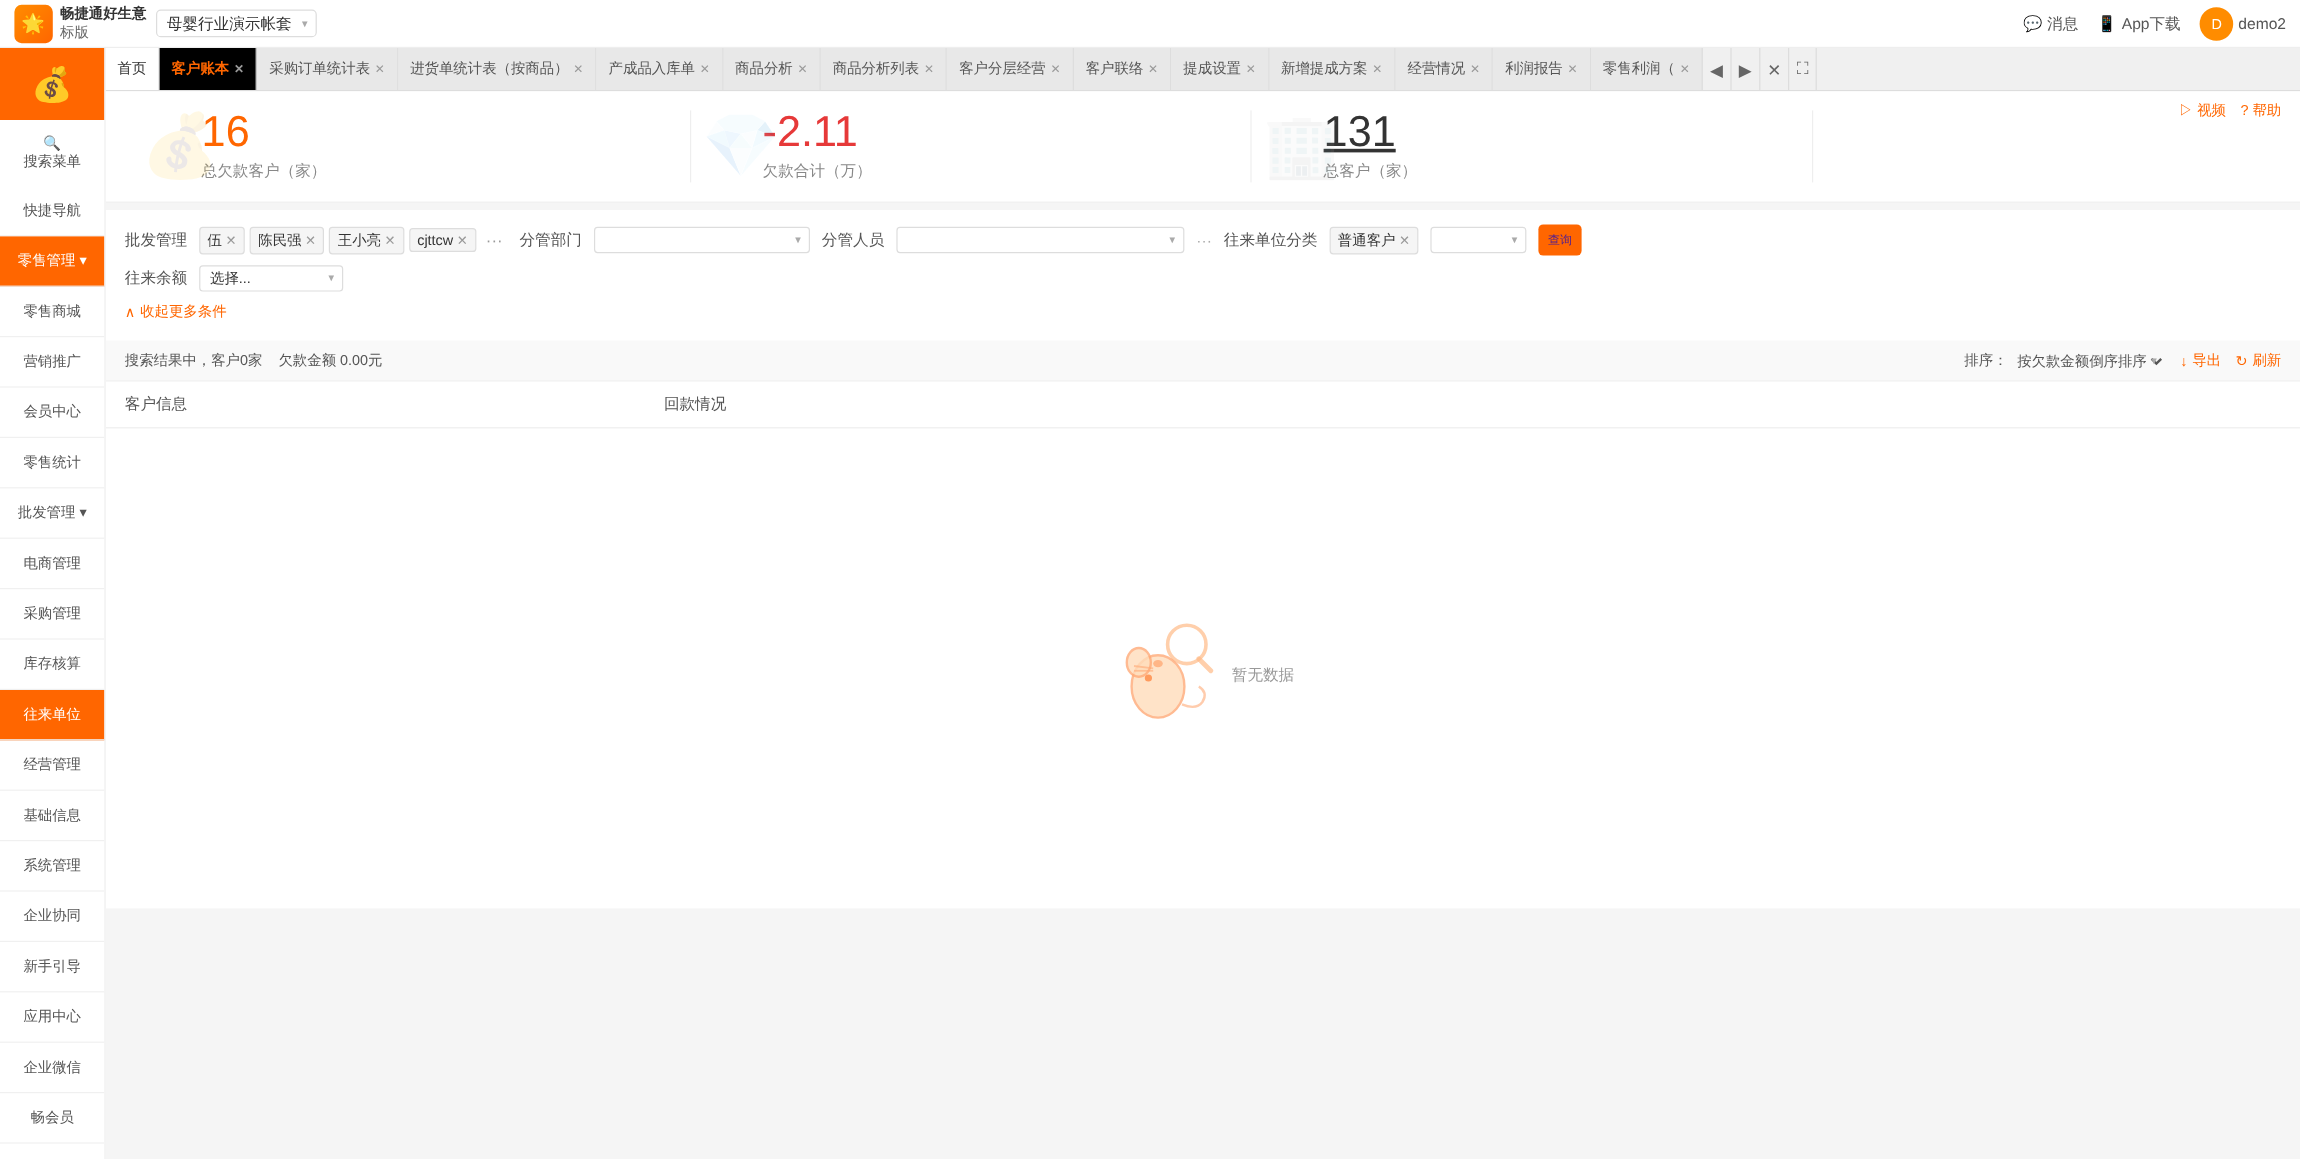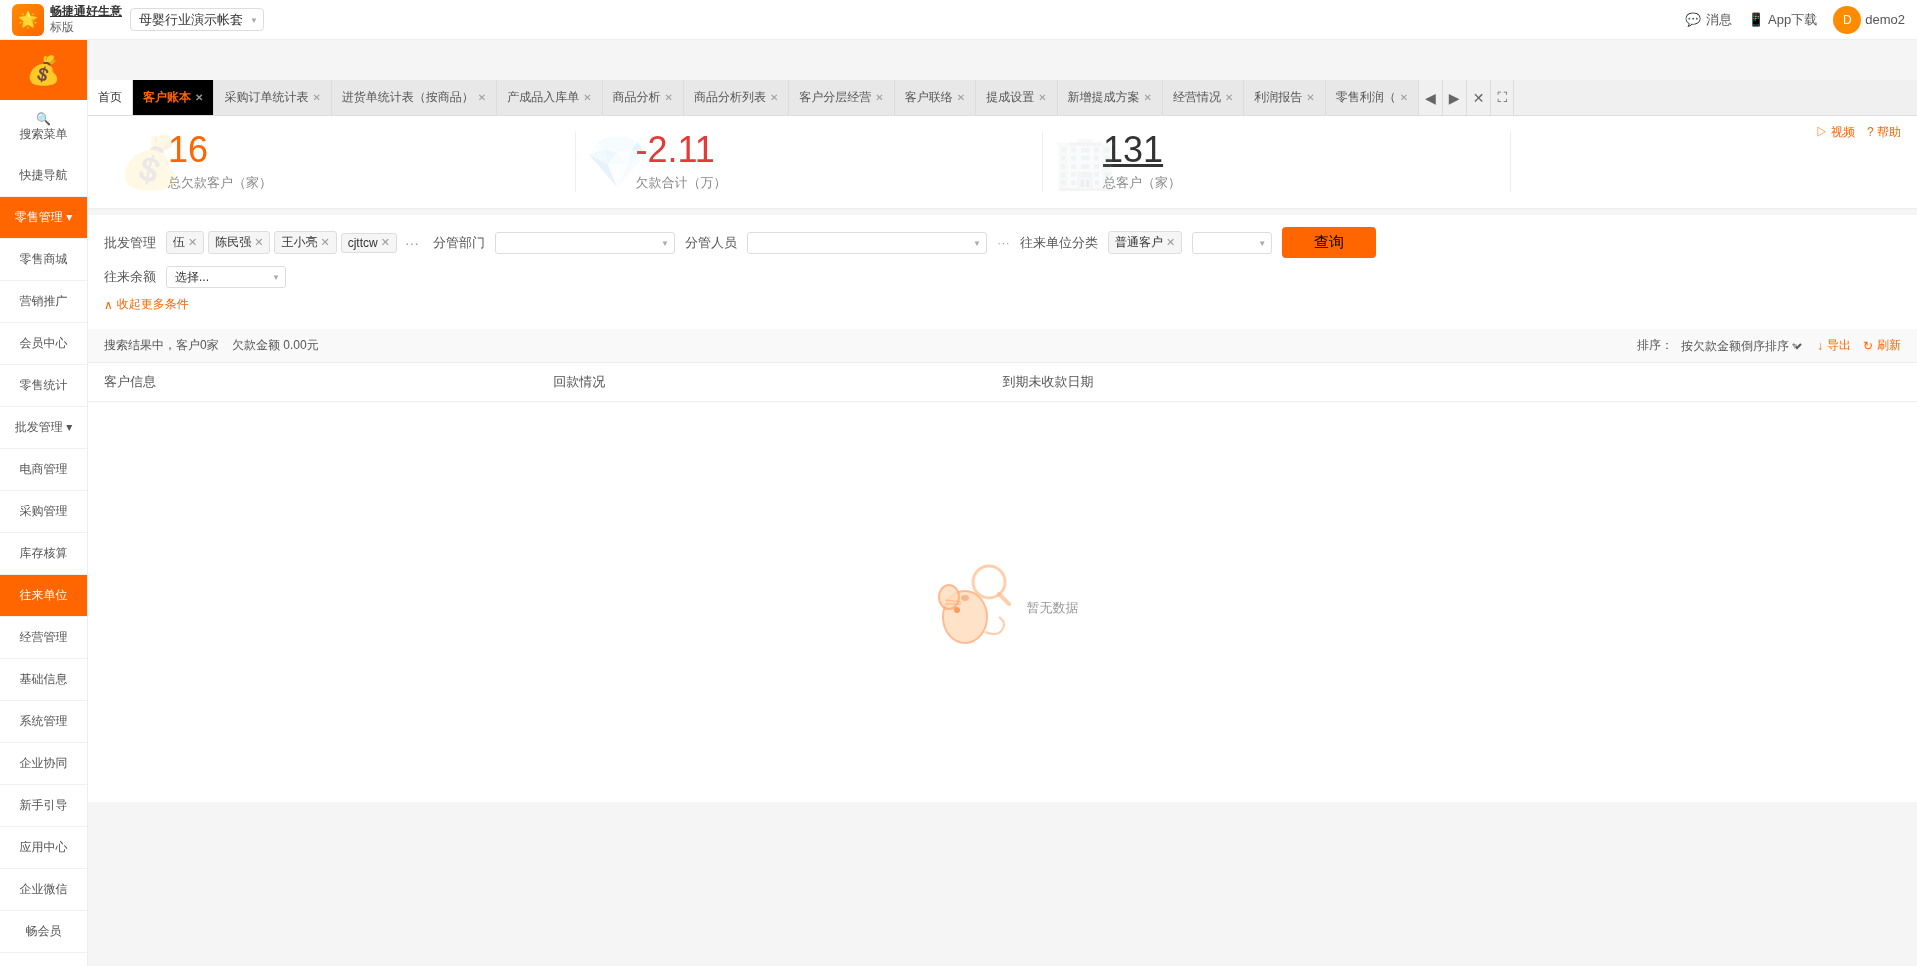--- a/index.html
+++ b/index.html
@@ -13,39 +13,39 @@
       align-items: center;
       justify-content: space-between;
       padding: 0 12px;
       border-bottom: 1px solid #eee;
       flex-shrink: 0;
     }
     .top-header-left { display: flex; align-items: center; gap: 8px; }
     .logo-area { display: flex; align-items: center; gap: 6px; }
     .logo-icon { width: 32px; height: 32px; background: linear-gradient(135deg, #ff8c00, #ff6600); border-radius: 6px; display: flex; align-items: center; justify-content: center; color: white; font-size: 16px; }
     .logo-text { font-size: 12px; color: #666; line-height: 1.3; }
-    .logo-text .brand { font-weight: bold; color: #333; text-decoration: underline; }
+    .logo-text .brand { font-weight: bold; color: #333; }
     .demo-select { border: 1px solid #ddd; border-radius: 4px; padding: 3px 20px 3px 8px; font-size: 13px; color: #333; background: #fff; appearance: none; cursor: pointer; }
     .top-header-right { display: flex; align-items: center; gap: 16px; font-size: 13px; color: #555; }
     .top-header-right .icon-btn { display: flex; align-items: center; gap: 4px; cursor: pointer; }
     .avatar { width: 28px; height: 28px; border-radius: 50%; background: #ff8c00; display: flex; align-items: center; justify-content: center; color: white; font-size: 12px; }
 
     
     .main-layout { display: flex; flex: 1; overflow: hidden; }
 
     
     .sidebar { width: 88px; background: #fff; border-right: 1px solid #eee; display: flex; flex-direction: column; overflow-y: auto; flex-shrink: 0; }
     .sidebar-logo { height: 60px; background: #ff6600; display: flex; flex-direction: column; align-items: center; justify-content: center; color: white; font-size: 11px; }
     .sidebar-logo .s-icon { font-size: 28px; }
     .sidebar-item { padding: 12px 4px; text-align: center; cursor: pointer; font-size: 12px; color: #555; border-bottom: 1px solid #f0f0f0; transition: background 0.2s; }
     .sidebar-item.active { background: #ff6600; color: white; }
     .sidebar-search { padding: 12px 4px; text-align: center; cursor: pointer; font-size: 12px; color: #555; }
 
     
-    .content-area { flex: 1; display: flex; flex-direction: column; overflow: hidden; margin-top: 40px; }
+    .content-area { flex: 1; display: flex; flex-direction: column; overflow: hidden; }
 
     
     .tab-bar { background: #f0f0f0; display: flex; align-items: center; height: 36px; border-bottom: 1px solid #ddd; flex-shrink: 0; overflow: hidden; }
     .tab-item { height: 36px; padding: 0 10px; display: flex; align-items: center; gap: 4px; font-size: 12px; cursor: pointer; white-space: nowrap; border-right: 1px solid #ddd; background: #e8e8e8; color: #555; }
     .tab-item.active { background: #000000; color: #ff6600; font-weight: bold; }
     .tab-item .close-x { color: #999; font-size: 10px; cursor: pointer; }
     .tab-nav-btn { padding: 0 6px; height: 36px; display: flex; align-items: center; cursor: pointer; color: #666; font-size: 14px; border-right: 1px solid #ddd; }
 
     
     .page-content { flex: 1; overflow-y: auto; background: #f5f5f5; padding: 0; }
@@ -64,21 +64,21 @@
     .filter-row { display: flex; align-items: center; gap: 10px; margin-bottom: 8px; flex-wrap: wrap; }
     .filter-label { font-size: 13px; color: #555; white-space: nowrap; }
     .tag-group { display: flex; align-items: center; gap: 4px; flex-wrap: wrap; }
     .filter-tag { background: #f5f5f5; border: 1px solid #ddd; border-radius: 3px; padding: 2px 6px; font-size: 12px; color: #333; display: flex; align-items: center; gap: 3px; cursor: pointer; }
     .filter-tag .remove { color: #999; cursor: pointer; font-size: 11px; }
     .more-tags { color: #999; cursor: pointer; font-size: 14px; padding: 2px 4px; }
     .filter-select { border: 1px solid #ddd; border-radius: 3px; padding: 3px 24px 3px 8px; font-size: 12px; color: #333; background: #fff; min-width: 120px; appearance: none; position: relative; cursor: pointer; }
     .select-wrap { position: relative; display: inline-block; }
     .select-wrap::after { content: '▼'; position: absolute; right: 6px; top: 50%; transform: translateY(-50%); font-size: 8px; color: #aaa; pointer-events: none; }
     .collapse-btn { display: flex; align-items: center; gap: 4px; color: #ff6600; cursor: pointer; font-size: 12px; margin: 4px auto; }
-    .query-btn { background: #ff6600; color: #000000; border: none; border-radius: 4px; padding: 6px 32px; font-size: 15px; cursor: pointer; }
+    .query-btn { background: #ff6600; color: #4c1d95; border: none; border-radius: 4px; padding: 6px 8px; font-size: 10px; cursor: pointer; }
 
     
     .result-bar { background: #f9f9f9; padding: 8px 16px; display: flex; align-items: center; justify-content: space-between; border-bottom: 1px solid #eee; font-size: 12px; color: #555; }
     .result-bar-right { display: flex; align-items: center; gap: 12px; }
     .result-sort { display: flex; align-items: center; gap: 4px; }
     .sort-select { border: none; background: transparent; font-size: 12px; color: #555; cursor: pointer; }
     .result-action { display: flex; align-items: center; gap: 4px; color: #ff6600; cursor: pointer; font-size: 12px; }
 
     
     .data-table { width: 100%; background: #fff; }
@@ -375,21 +375,20 @@
             <span>↻</span>
             <span>刷新</span>
           </div>
         </div>
       </div>
 
       <div class="data-table">
         <div class="table-header">
           <div>客户信息</div>
           <div>回款情况</div>
-          <div>到期未收款日期</div>
         </div>
         <div class="table-body">
           <div class="empty-state">
 
             <div style="position:relative;width:100px;height:100px;">
               
               <svg width="100" height="100" viewBox="0 0 100 100">
 
                 <circle cx="62" cy="30" r="16" fill="none" stroke="#ffbb88" stroke-width="3" opacity="0.7"></circle>
                 <line x1="72" y1="42" x2="82" y2="52" stroke="#ffbb88" stroke-width="4" stroke-linecap="round" opacity="0.7"></line>

